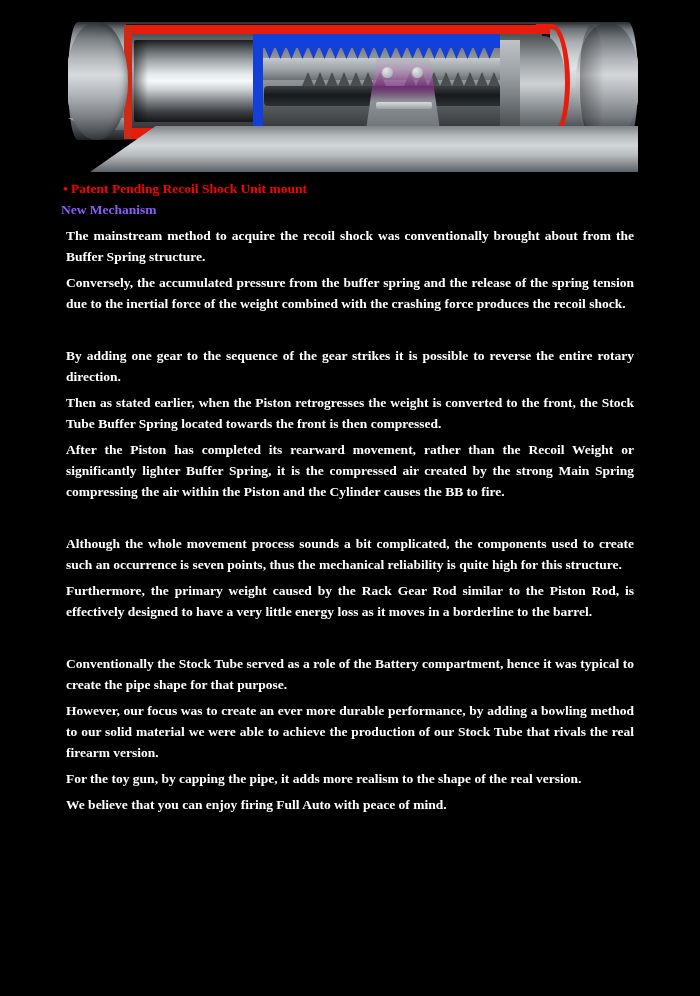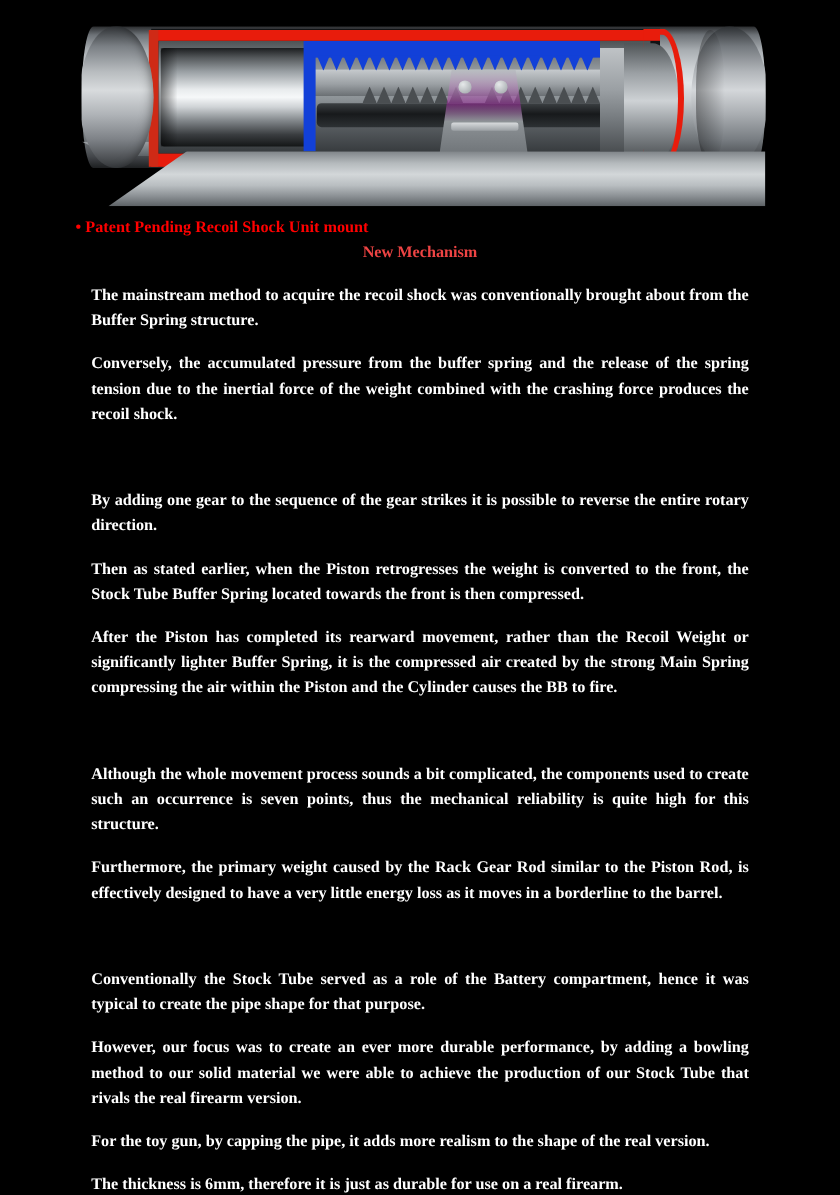--- a/index.html
+++ b/index.html
@@ -350,27 +350,26 @@
     font-weight: bold;
     color: #ff0000;
     line-height: 21px;
     padding-left: 2px;
     white-space: nowrap;
   }
 
   .subhead {
     font-size: 13.5px;
     font-weight: bold;
-    color: #ef4444;
+    color: #8b5cf6;
     line-height: 21px;
-    text-align: center;
   }
 
   p.para {
-    margin: 15px;
+    margin: 5px;
     font-size: 13.5px;
     font-weight: bold;
     line-height: 21px;
     color: #ffffff;
     text-align: justify;
     text-justify: inter-word;
   }
   p.para.last-nojust {
     text-align: left;
   }
@@ -485,17 +484,16 @@
     <div class="spacer"></div>
 
     <p class="para">Although the whole movement process sounds a bit complicated, the components used to create such an occurrence is seven points, thus the mechanical reliability is quite high for this structure.</p>
     <p class="para">Furthermore, the primary weight caused by the Rack Gear Rod similar to the Piston Rod, is effectively designed to have a very little energy loss as it moves in a borderline to the barrel.</p>
 
     <div class="spacer"></div>
 
     <p class="para">Conventionally the Stock Tube served as a role of the Battery compartment, hence it was typical to create the pipe shape for that purpose.</p>
     <p class="para">However, our focus was to create an ever more durable performance, by adding a bowling method to our solid material we were able to achieve the production of our Stock Tube that rivals the real firearm version.</p>
     <p class="para last-nojust">For the toy gun, by capping the pipe, it adds more realism to the shape of the real version.</p>
-    <p class="para last-nojust">The thickness is 6mm, therefore it is just as durable for use on a real firearm.</p>
     <p class="para last-nojust">We believe that you can enjoy firing Full Auto with peace of mind.</p>
 
   </div>
 </div>
 
 </body></html>

